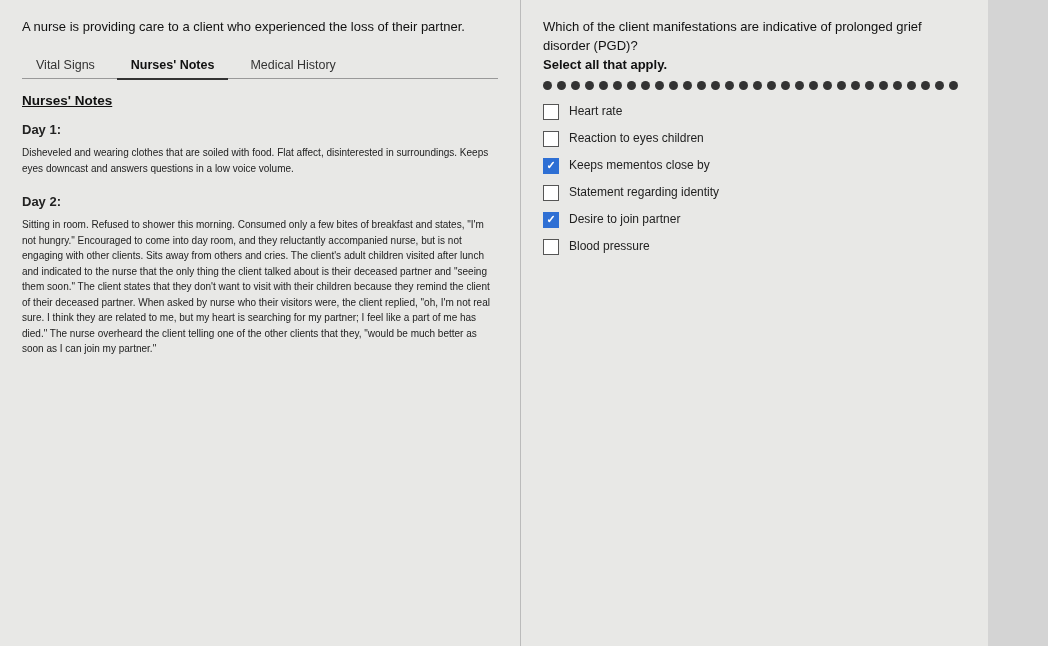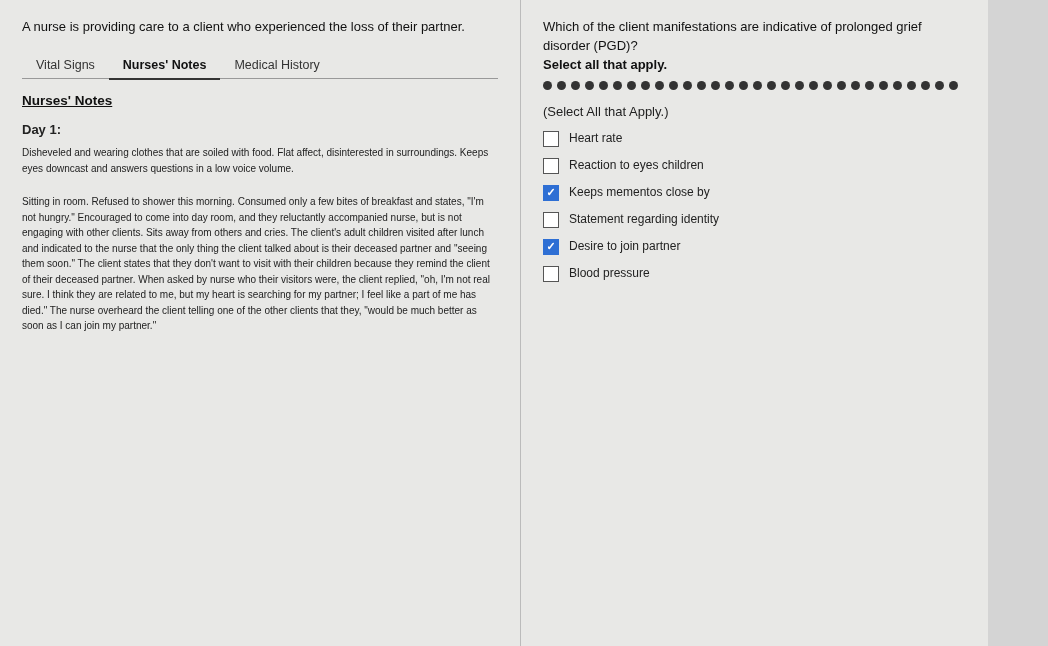--- a/index.html
+++ b/index.html
@@ -42,21 +42,21 @@
       color: #111;
       line-height: 1.45;
       margin-bottom: 16px;
     }
 
     .tabs {
       display: flex;
       align-items: flex-end;
       border-bottom: 1.5px solid #999;
       margin-bottom: 14px;
-      gap: 0;
+      gap: 8px;
     }
 
     .tab {
       font-size: 12.5px;
       padding: 5px 14px 6px 14px;
       cursor: pointer;
       color: #333;
       background: transparent;
       border: none;
       border-bottom: 2.5px solid transparent;
@@ -213,20 +213,21 @@
       <button class="tab active">Nurses' Notes</button>
       <button class="tab">Medical History</button>
     </div>
 
     <div class="notes-section">
       <div class="notes-title">Nurses' Notes</div>
 
       <div class="day-label">Day 1:</div>
       <div class="day-content">Disheveled and wearing clothes that are soiled with food. Flat affect, disinterested in surroundings. Keeps eyes downcast and answers questions in a low voice volume.</div>
 
+      <div class="day-label">Day 2:</div>
       <div class="day-content">Sitting in room. Refused to shower this morning. Consumed only a few bites of breakfast and states, "I'm not hungry." Encouraged to come into day room, and they reluctantly accompanied nurse, but is not engaging with other clients. Sits away from others and cries. The client's adult children visited after lunch and indicated to the nurse that the only thing the client talked about is their deceased partner and "seeing them soon." The client states that they don't want to visit with their children because they remind the client of their deceased partner. When asked by nurse who their visitors were, the client replied, "oh, I'm not real sure. I think they are related to me, but my heart is searching for my partner; I feel like a part of me has died." The nurse overheard the client telling one of the other clients that they, "would be much better as soon as I can join my partner."</div>
     </div>
   </div>
 
   <div class="right-panel">
     <p class="question-text">
       <span>Which of the client manifestations are indicative of prolonged grief disorder (PGD)?</span>
       <br>
       <strong>Select all that apply.</strong>
     </p>
@@ -258,21 +259,20 @@
         <span class="dot filled"></span>
         <span class="dot filled"></span>
         <span class="dot filled"></span>
         <span class="dot filled"></span>
         <span class="dot filled"></span>
         <span class="dot filled"></span>
         <span class="dot filled"></span>
         <span class="dot filled"></span>
       </div>
 
-    <div class="select-all-label">(Select All that Apply.)</div>
 
     <div class="options-list">
 
     <div class="option-item">
           <div class="checkbox unchecked"></div>
           <span>Heart rate</span>
         </div>
         <div class="option-item">
           <div class="checkbox unchecked"></div>
           <span>Reaction to eyes children</span>

